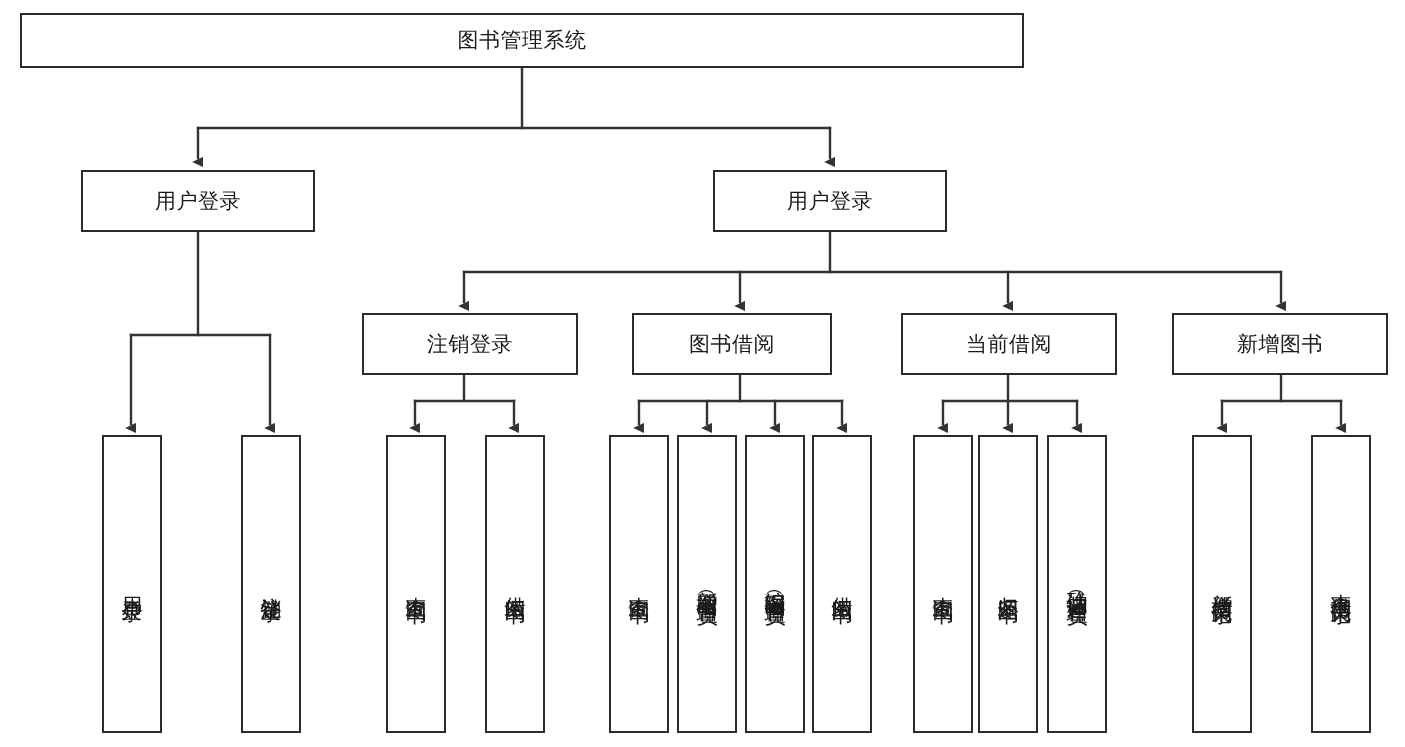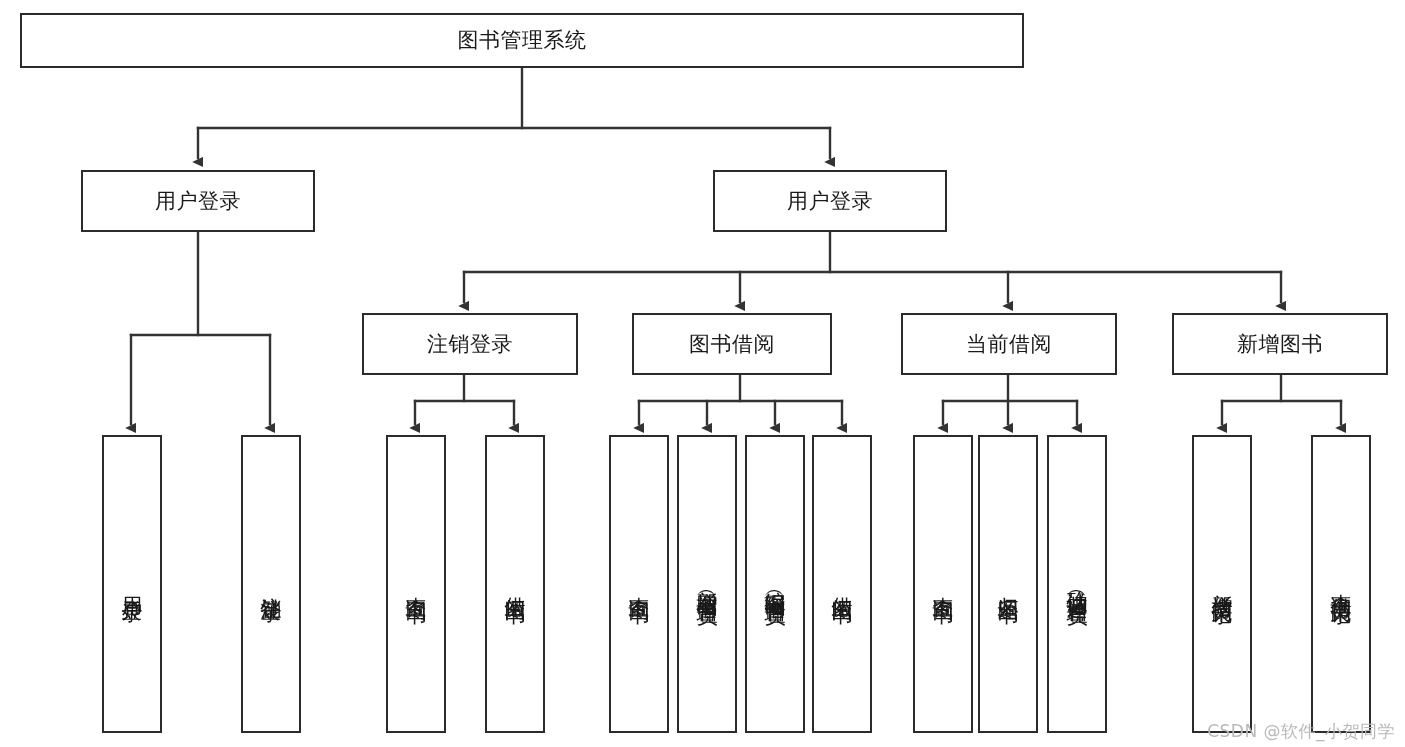--- a/index.html
+++ b/index.html
@@ -188,15 +188,14 @@
     <span class="lbl">确认归还（管理员）</span>
   </div>
 
   <div class="node v" style="left:1192px;top:435px;width:60px;height:298px;">
     <span class="lbl">新增借阅记录</span>
   </div>
   <div class="node v" style="left:1311px;top:435px;width:60px;height:298px;">
     <span class="lbl">查询借阅记录</span>
   </div>
 
-  <div class="watermark">CSDN @软件_小贺同学</div>
 
 </div>
 
 </body></html>

